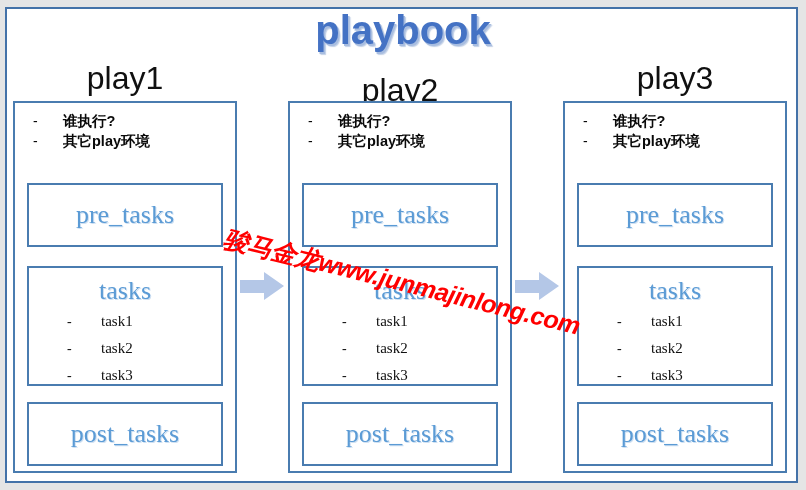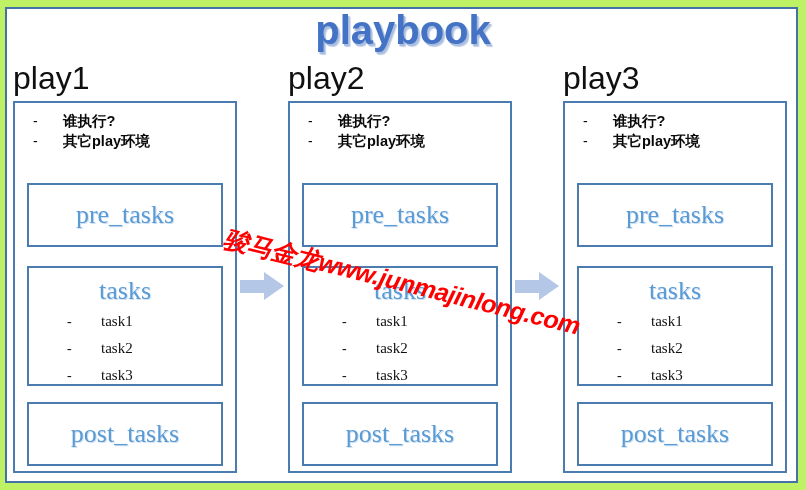--- a/index.html
+++ b/index.html
@@ -7,21 +7,21 @@
     padding: 0;
     background: #ffffff;
   }
   body {
     font-family: "Liberation Sans", sans-serif;
   }
   #canvas {
     position: relative;
     width: 806px;
     height: 490px;
-    background: #bef264;
+    background: #e5e5e5;
     overflow: hidden;
   }
 
   
   #playbook-frame {
     position: absolute;
     left: 5px;
     top: 7px;
     width: 793px;
     height: 476px;
@@ -46,21 +46,21 @@
     pointer-events: none;
   }
 
   
   .play-header {
     position: absolute;
     top: 59px;
     font-size: 32px;
     font-weight: normal;
     color: #101010;
-    text-align: left;
+    text-align: center;
     line-height: 38px;
   }
 
   
   .play-box {
     position: absolute;
     top: 101px;
     height: 372px;
     border: 2px solid #4a7cb0;
     box-sizing: border-box;
@@ -208,21 +208,21 @@
           </div>
           <div class="task-row">
             <span class="task-dash">-</span>
             <span class="task-label">task3</span>
           </div>
         </div>
         <div class="section-box" style="left: 12px; top: 299px; width: 196px; height: 64px;">
           <div class="section-title" style="margin-top: 13px;">post_tasks</div>
         </div>
       </div>
-      <div class="play-header" style="left: 288px; width: 224px;">play2</div>
+      <div class="play-header" style="left: 288px; width: 224px; margin-top: 12px;">play2</div>
       <div class="play-box" style="left: 288px; width: 224px;">
         <div class="play-bullets">
           <div class="bullet-row">
             <span class="bullet-dash">-</span>
             <span class="bullet-text">谁执行?</span>
           </div>
           <div class="bullet-row">
             <span class="bullet-dash">-</span>
             <span class="bullet-text">其它play环境</span>
           </div>

